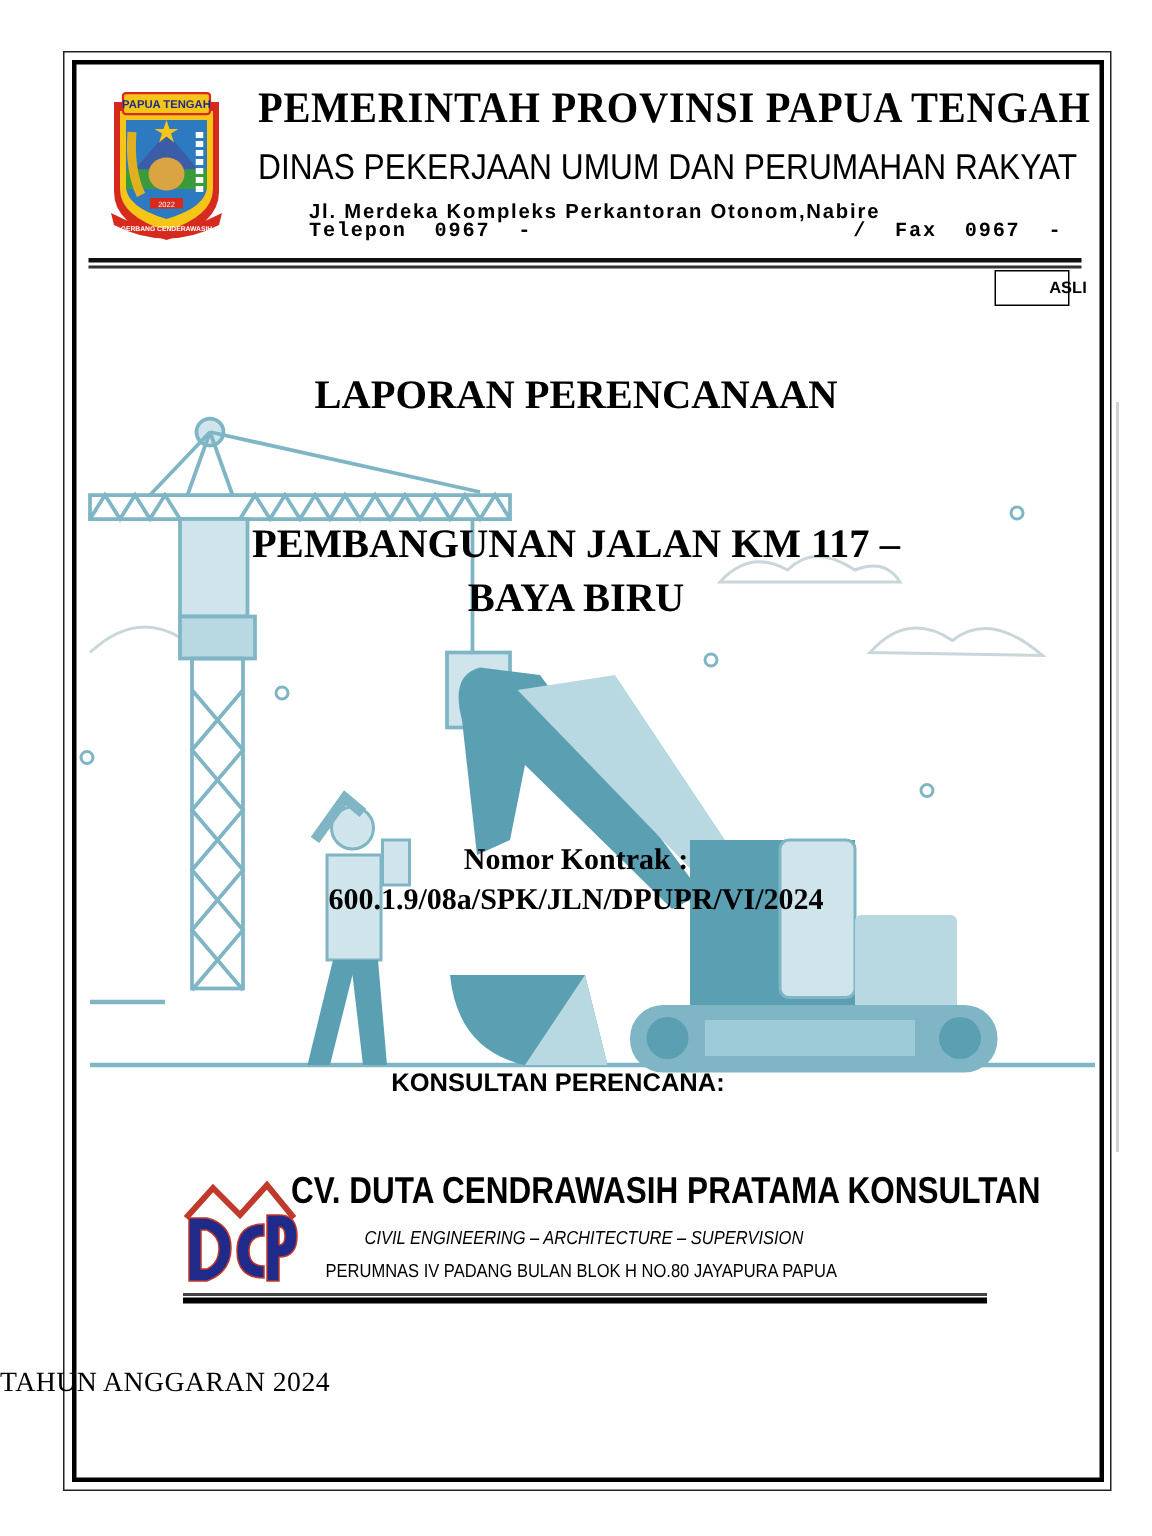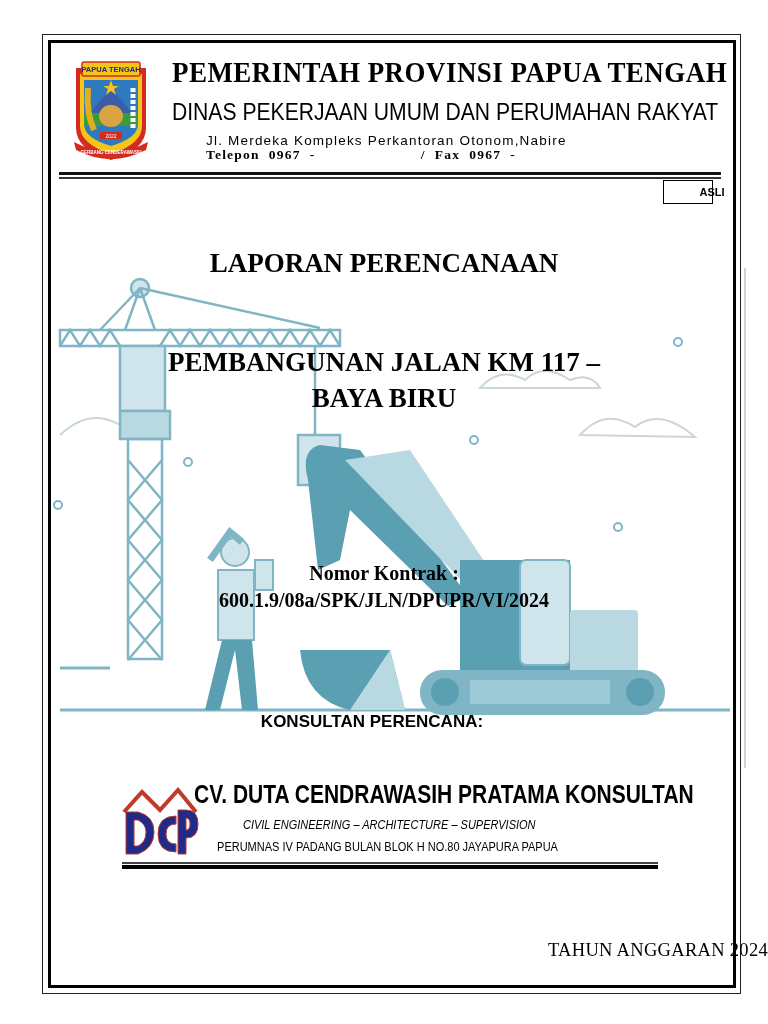--- a/index.html
+++ b/index.html
@@ -27,26 +27,26 @@
       letter-spacing: 0.5px; transform: scaleX(0.93); transform-origin: left;
       white-space: nowrap;
     }
     .hdr-sub {
       position: absolute; left: 172px; top: 98px;
       font-family: "Liberation Sans", sans-serif; font-size: 24px;
       transform: scaleX(0.88); transform-origin: left; white-space: nowrap;
     }
     .hdr-addr {
       position: absolute; left: 206px; top: 134px;
-      font-family: "Liberation Sans", sans-serif; font-weight: normal; font-size: 13.5px;
+      font-family: "Liberation Sans", sans-serif; font-weight: bold; font-size: 13.5px;
       letter-spacing: 1.2px; line-height: 14px; white-space: nowrap;
     }
     .hdr-tel {
       position: absolute; left: 206px; top: 148px;
-      font-family: Liberation Serif, serif; font-weight: bold; font-size: 13.5px;
+      font-family: Liberation Mono, monospace; font-weight: bold; font-size: 13.5px;
       letter-spacing: 1.2px; line-height: 14px; white-space: pre;
     }
     .hdr-rule-thick { position: absolute; left: 59px; top: 172px; width: 662px; height: 3px; background: #111; }
     .hdr-rule-thin { position: absolute; left: 59px; top: 177px; width: 662px; height: 1.5px; background: #333; }
 
     .asli-box {
       position: absolute; left: 663px; top: 180px; width: 38px; height: 24px;
       border: 1px solid #000; font-family: "Liberation Sans", sans-serif; font-weight: bold;
       font-size: 11px; display: flex; align-items: center; justify-content: center; padding-left: 48px;
     }
@@ -86,22 +86,22 @@
     }
     .company-addr {
       position: absolute; left: 0; width: 768px; padding-left: 8px; top: 840px; text-align: center;
       font-family: "Liberation Sans", sans-serif; font-size: 12.5px;
       transform: scaleX(0.88);
     }
     .co-rule-thin { position: absolute; left: 122px; top: 862px; width: 536px; height: 1.5px; background: #444; }
     .co-rule-thick { position: absolute; left: 122px; top: 865px; width: 536px; height: 4px; background: #000; }
 
     .tahun {
-      position: absolute; left: 0; width: 768px; top: 912px; text-align: right;
-      font-family: "Liberation Serif", serif; font-size: 18.5px; letter-spacing: 0.3px; margin-top: 28px;
+      position: absolute; left: 0; width: 768px; top: 912px; text-align: left;
+      font-family: "Liberation Serif", serif; font-size: 18.5px; letter-spacing: 0.3px;
     }
   </style>
 </head>
 <body>
 
 <div class="outer-border"></div>
 <div class="inner-border"></div>
 <div class="edge-shadow"></div>
 
 <svg class="illustration" viewBox="0 0 690 510">

